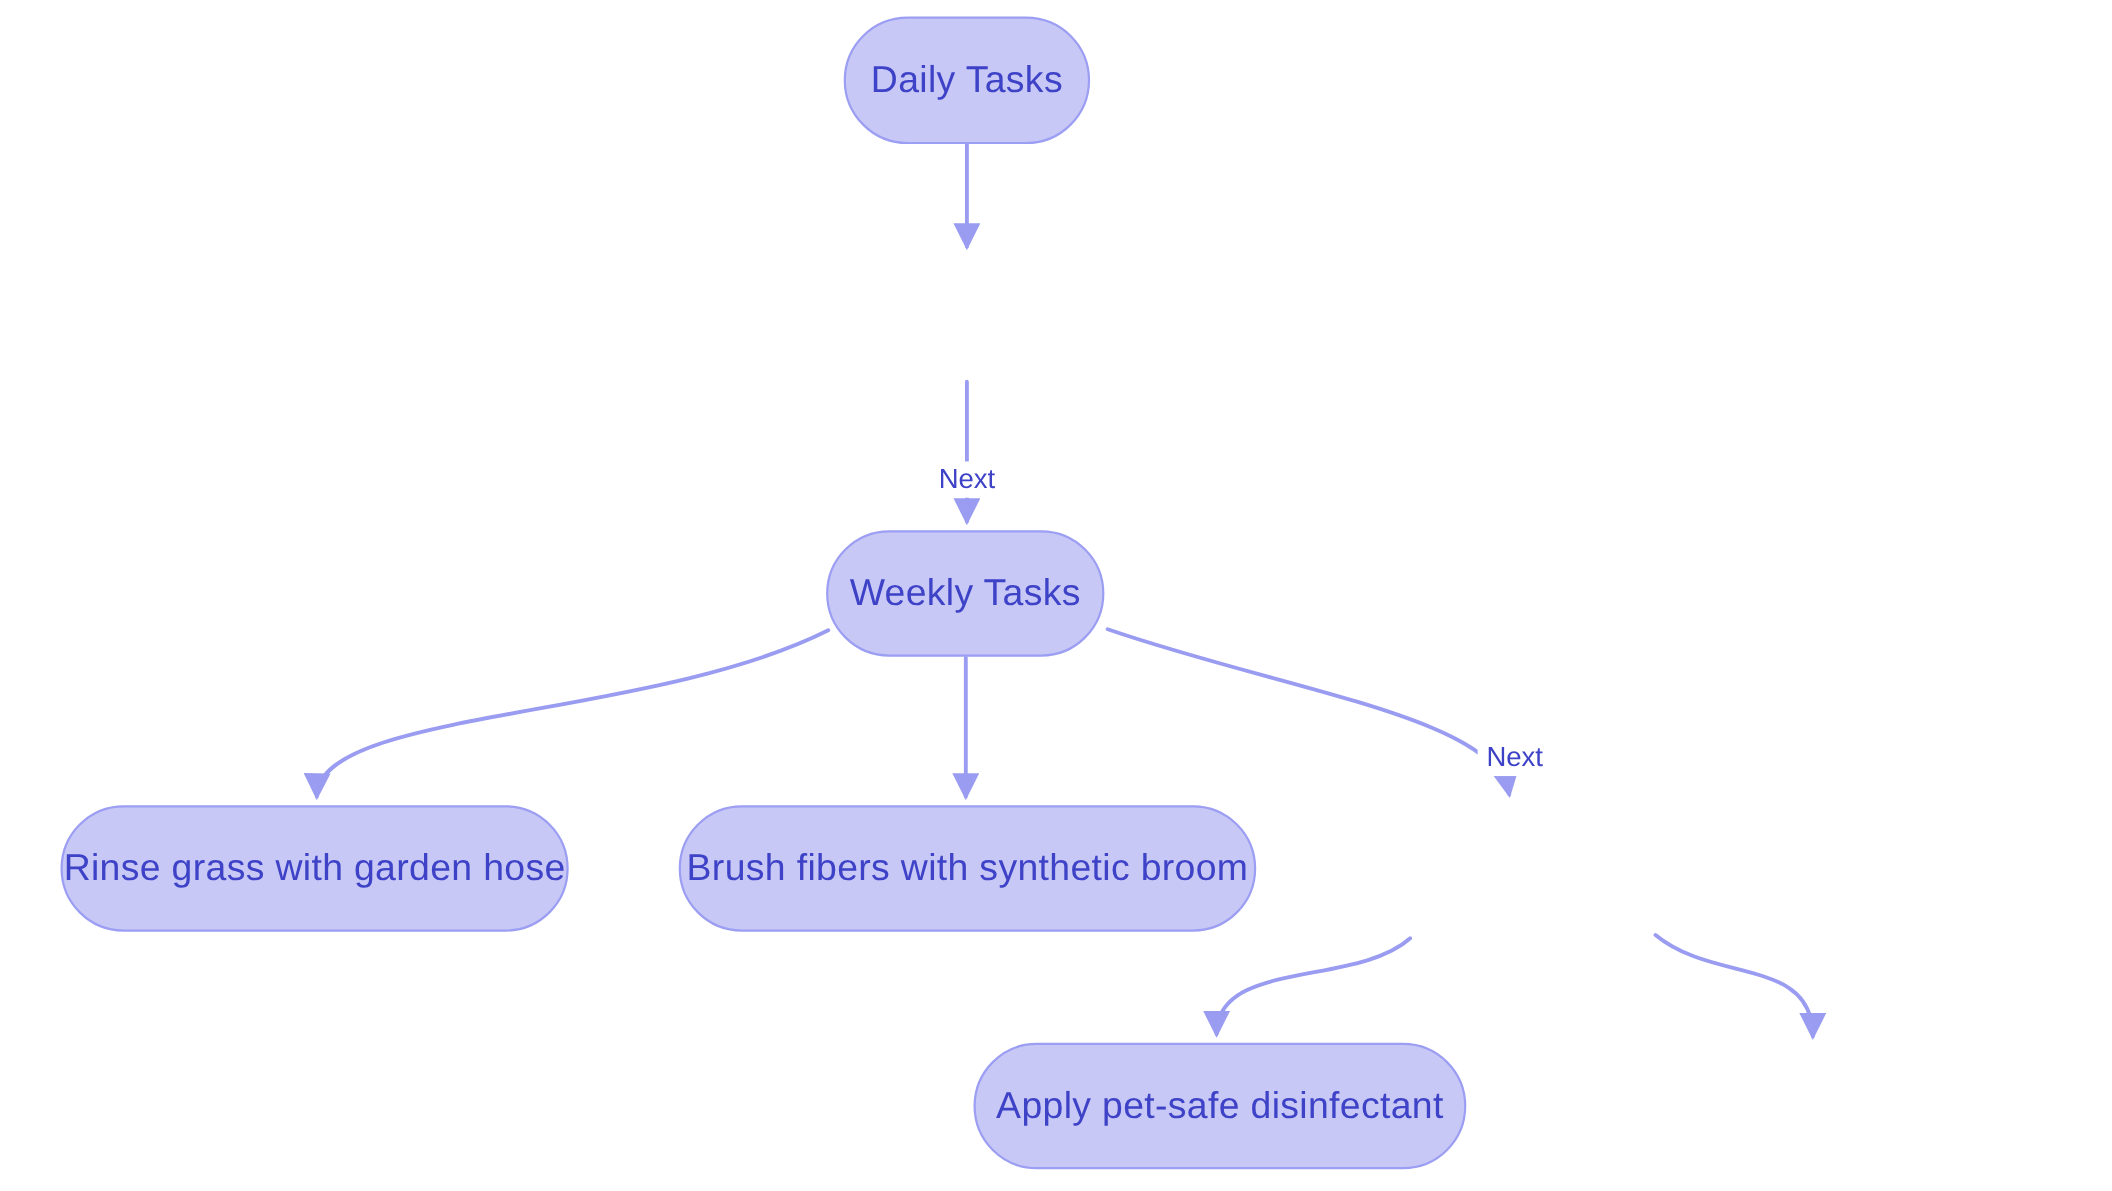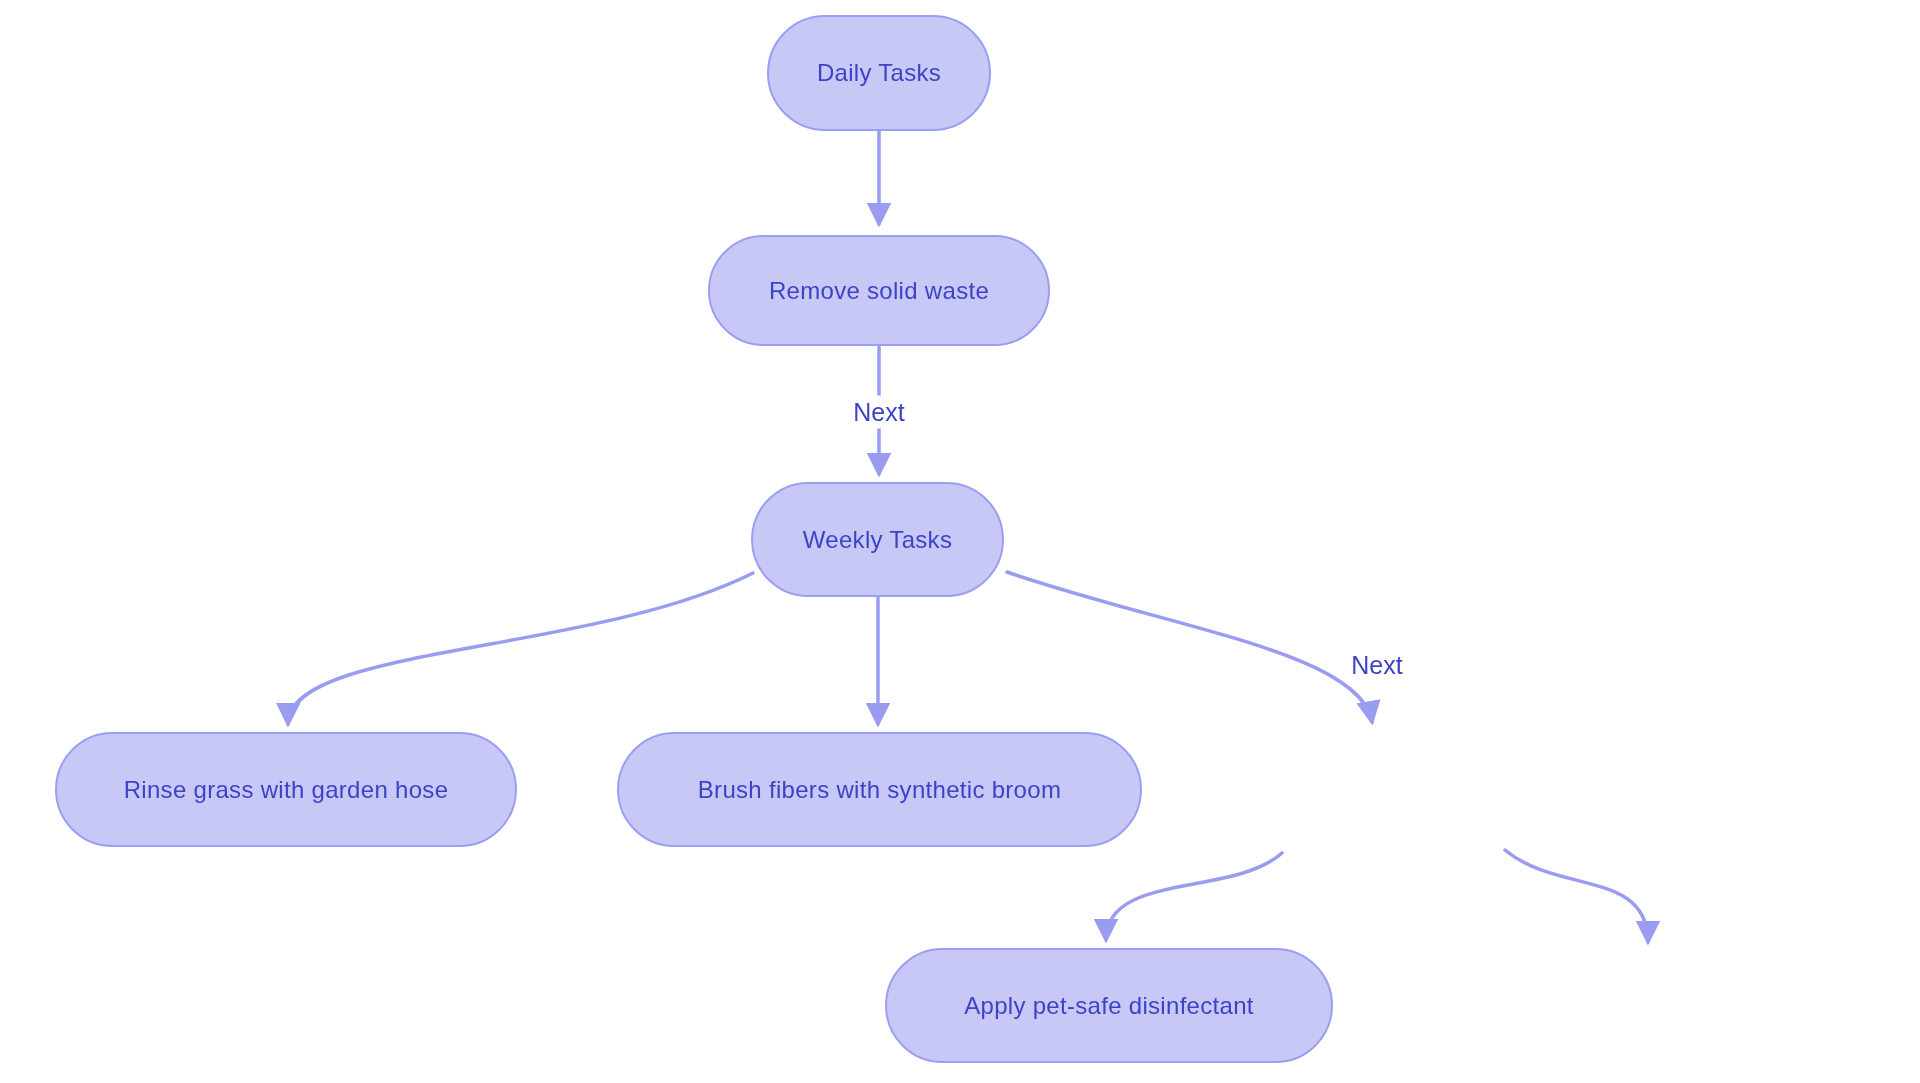--- a/index.html
+++ b/index.html
@@ -26,36 +26,37 @@
   }
   .node {
     position: absolute;
     display: flex;
     align-items: center;
     justify-content: center;
     background: #c7c8f6;
     border: 2px solid #9b9ef2;
     border-radius: 62px;
     color: #3e42c7;
-    font-size: 24px;
+    font-size: 34px;
     letter-spacing: 0.3px;
     text-align: center;
     box-sizing: border-box;
     z-index: 1;
     white-space: nowrap;
   }
   .edge-label {
     position: absolute;
     transform: translate(-50%, -50%);
     background: #ffffff;
     color: #3e42c7;
     font-size: 25px;
     padding: 2px 8px;
     z-index: 3;
     white-space: nowrap;
+    margin-top: 24px;
   }
 </style>
 </head>
 <body>
 
 <div class="canvas">
 
   <svg class="edges-svg" viewBox="0 0 1920 1083" xmlns="http://www.w3.org/2000/svg">
     <defs>
       <marker id="arrow" viewBox="0 0 10 10" refX="8.6" refY="5" markerWidth="7" markerHeight="7" orient="auto" markerUnits="strokeWidth">
@@ -69,21 +70,20 @@
       <path d="M 753 573 C 590 655, 289 645, 288 724" marker-end="url(#arrow)"></path>
       <path d="M 878 598 L 878 724" marker-end="url(#arrow)"></path>
       <path d="M 1007 572 C 1170 628, 1360 652, 1372 722" marker-end="url(#arrow)"></path>
       <path d="M 1282 853 C 1233 897, 1106 872, 1106 940" marker-end="url(#arrow)"></path>
       <path d="M 1505 850 C 1558 894, 1648 870, 1648 942" marker-end="url(#arrow)"></path>
     </g>
   </svg>
 
   <div class="node" style="left:767px; top:15px; width:224px; height:116px;">Daily Tasks</div>
 
-  <div class="node" style="left:708px; top:235px; width:342px; height:111px;">Remove solid waste</div>
 
   <div class="node" style="left:751px; top:482px; width:253px; height:115px;">Weekly Tasks</div>
 
   <div class="node" style="left:617px; top:732px; width:525px; height:115px;">Brush fibers with synthetic broom</div>
 
   <div class="node" style="left:55px; top:732px; width:462px; height:115px;">Rinse grass with garden hose</div>
 
 
   <div class="node" style="left:885px; top:948px; width:448px; height:115px;text-align:center;">Apply pet-safe disinfectant</div>
 

